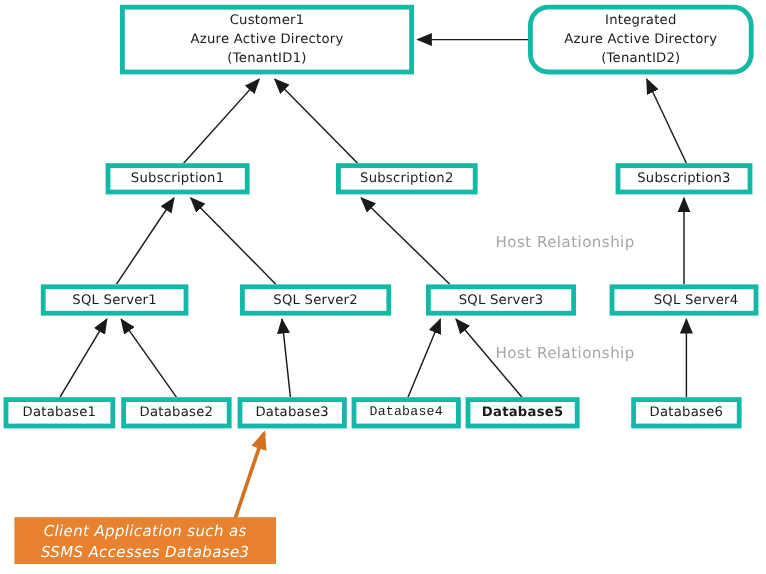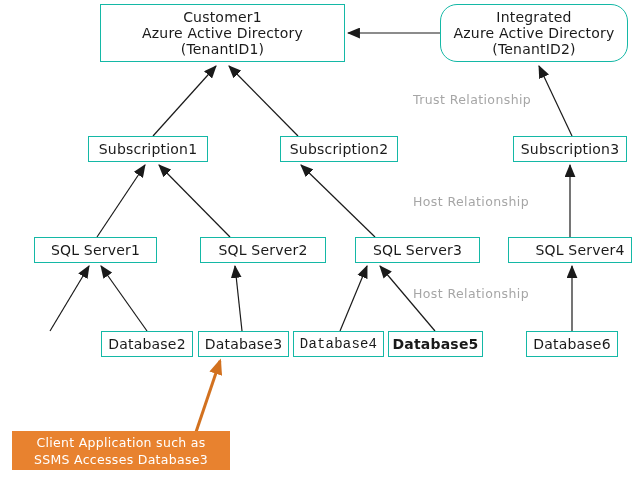--- a/index.html
+++ b/index.html
@@ -19,23 +19,23 @@
     position: absolute;
     left: 0;
     top: 0;
     width: 638px;
     height: 478px;
   }
   .node {
     position: absolute;
     box-sizing: border-box;
     background: #ffffff;
-    border: 1px solid #14b8a6;
+    border: 4px solid #14b8a6;
     color: #1a1a1a;
-    font-size: 14px;
+    font-size: 11px;
     line-height: 16px;
     display: flex;
     align-items: center;
     justify-content: center;
     text-align: center;
     white-space: pre-line;
     letter-spacing: 0.2px;
   }
   .rel-label {
     position: absolute;
@@ -54,20 +54,21 @@
     background: #e8822f;
     color: #ffffff;
     font-size: 12.5px;
     line-height: 17px;
     display: flex;
     align-items: center;
     justify-content: center;
     text-align: center;
     white-space: pre-line;
     letter-spacing: 0.3px;
+    font-style: italic;
   }
   
   .n-customer-aad   { left: 100px; top: 4px;   width: 245px; height: 58px; }
   .n-integrated-aad { left: 440px; top: 4px;   width: 188px; height: 58px; border-radius: 17px; }
   .n-sub1 { left: 88px;  top: 136px; width: 120px; height: 26px; }
   .n-sub2 { left: 240px; top: 136px; width: 118px; height: 26px; margin-left: 40px; }
   .n-sub3 { left: 513px; top: 136px; width: 114px; height: 26px; }
   .n-sql1 { left: 34px;  top: 237px; width: 123px; height: 26px; }
   .n-sql2 { left: 172px; top: 237px; width: 126px; height: 26px; margin-left: 28px; }
   .n-sql3 { left: 313px; top: 237px; width: 125px; height: 26px; margin-left: 42px; }
@@ -126,26 +127,26 @@
 
   <div class="node n-sub1">Subscription1</div>
   <div class="node n-sub2">Subscription2</div>
   <div class="node n-sub3">Subscription3</div>
 
   <div class="node n-sql1">SQL Server1</div>
   <div class="node n-sql2">SQL Server2</div>
   <div class="node n-sql3">SQL Server3</div>
   <div class="node n-sql4">SQL Server4</div>
 
+  <div class="node n-db1">Database1</div>
   <div class="node n-db2">Database2</div>
   <div class="node n-db3">Database3</div>
   <div class="node n-db4">Database4</div>
   <div class="node n-db5">Database5</div>
   <div class="node n-db6">Database6</div>
 
-  <div class="rel-label l-trust">Trust Relationship</div>
   <div class="rel-label l-host-upper">Host Relationship</div>
   <div class="rel-label l-host-lower">Host Relationship</div>
 
   <div class="callout">Client Application such as
 SSMS Accesses Database3</div>
 
 </div>
 
 </body></html>

